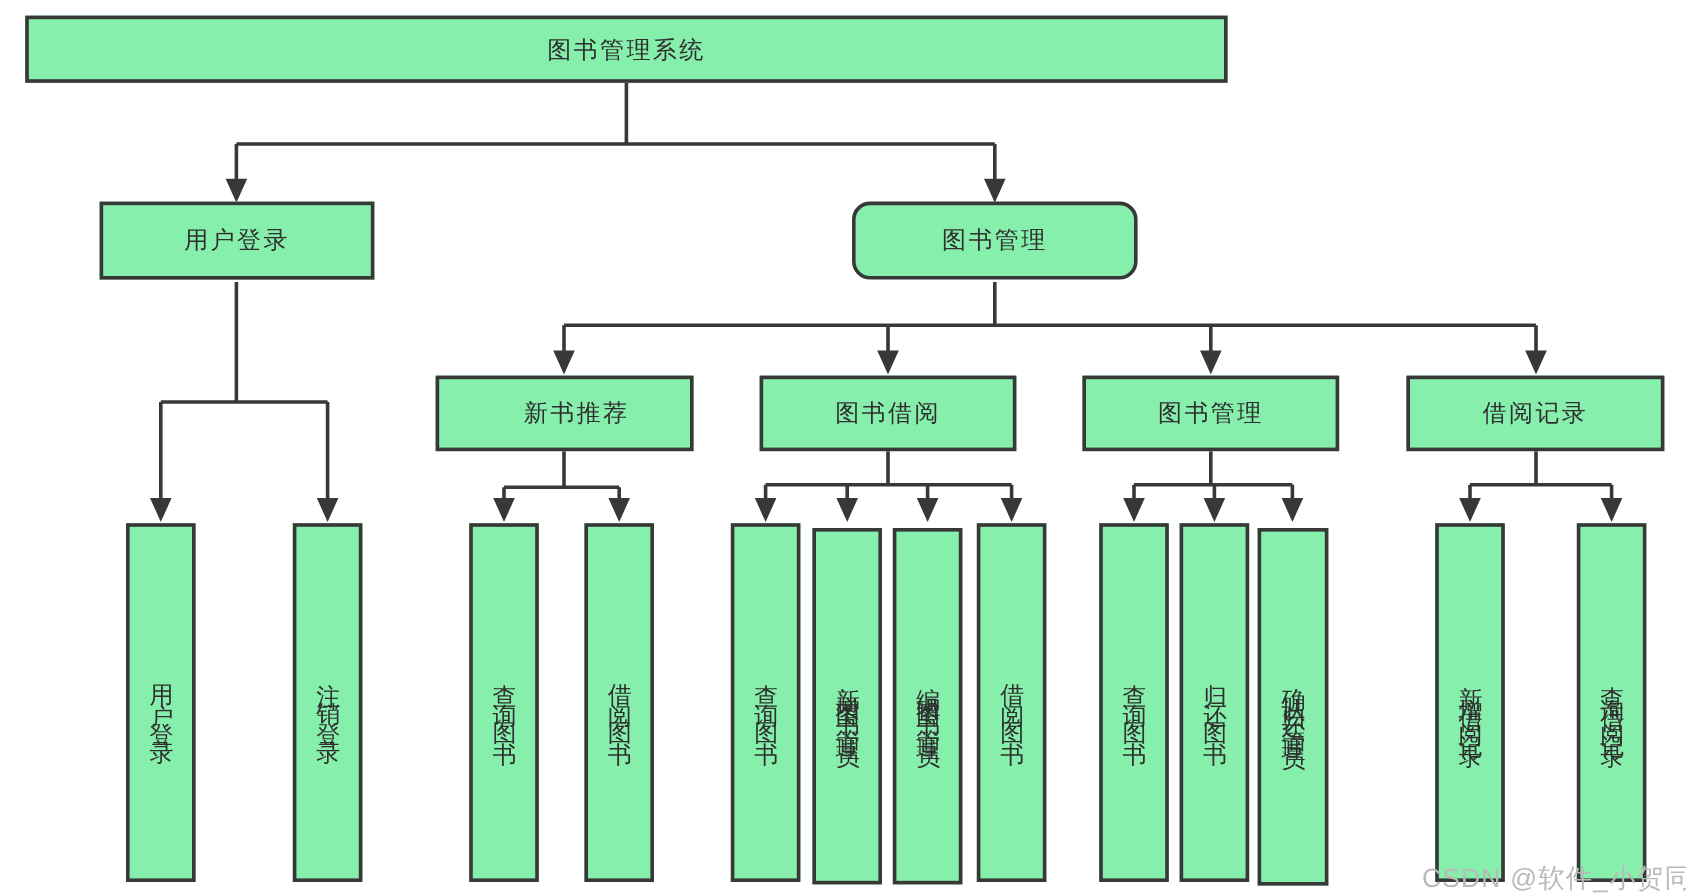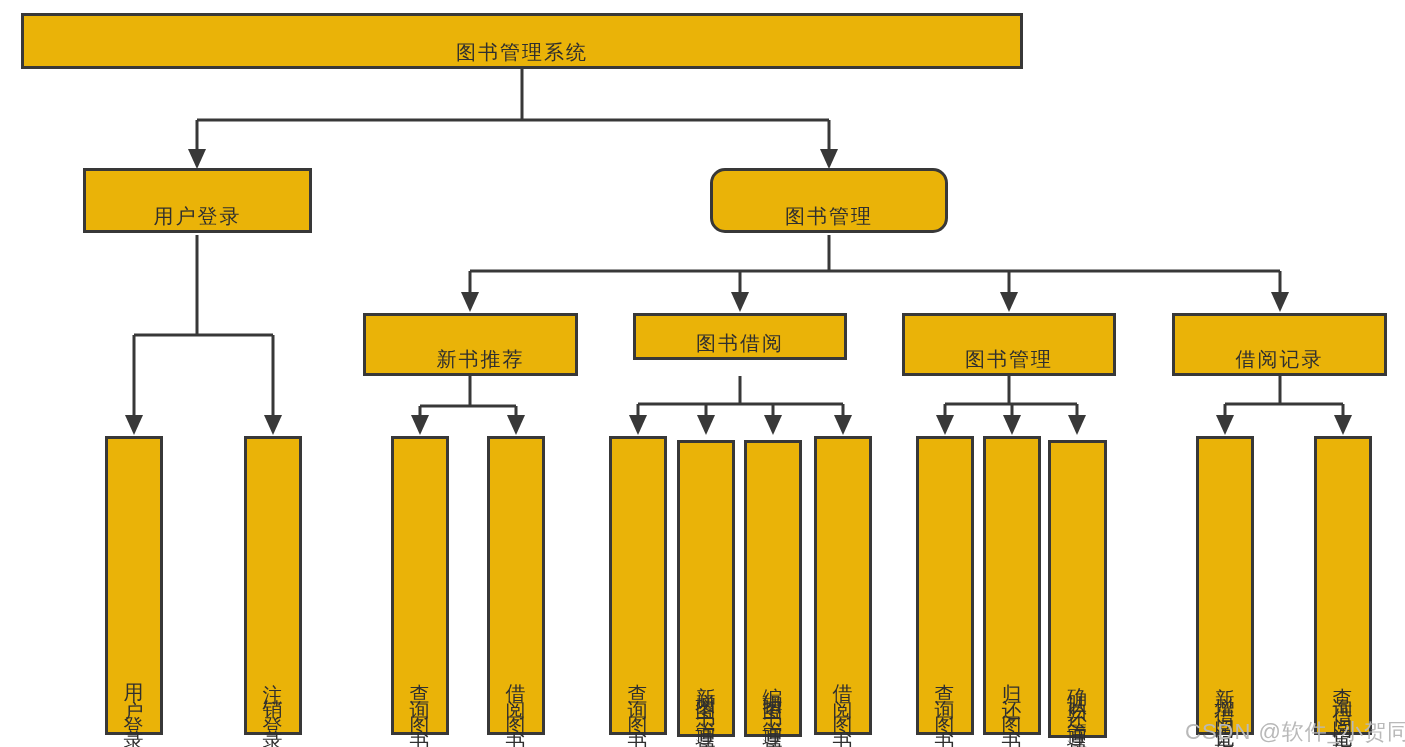--- a/index.html
+++ b/index.html
@@ -26,23 +26,23 @@
     stroke-width: 3;
     fill: none;
   }
   .connectors polygon {
     fill: var(--line, #383838);
   }
   .node {
     position: absolute;
     box-sizing: border-box;
     border: 3px solid var(--line, #383838);
-    background: #eab308;
+    background: #86efac;
     display: flex;
-    align-items: flex-end;
+    align-items: center;
     justify-content: center;
     color: var(--text, #2f2f2f);
     font-size: 20px;
     letter-spacing: 2px;
     z-index: 2;
   }
   .leaf {
     z-index: 2;
   }
   .leaf span {
@@ -105,21 +105,21 @@
   <div class="node" style="left:83px; top:168px; width:229px; height:65px;">
     <span>用户登录</span>
   </div>
   <div class="node" style="left:710px; top:168px; width:238px; height:65px;border-radius:15px;">
     <span>图书管理</span>
   </div>
 
   <div class="node" style="left:363px; top:313px; width:215px; height:63px;padding-left:20px;">
     <span>新书推荐</span>
   </div>
-  <div class="node" style="left:633px; top:313px; width:214px; height:47px;">
+  <div class="node" style="left:633px; top:313px; width:214px; height:63px;">
     <span>图书借阅</span>
   </div>
   <div class="node" style="left:902px; top:313px; width:214px; height:63px;">
     <span>图书管理</span>
   </div>
   <div class="node" style="left:1172px; top:313px; width:215px; height:63px;">
     <span>借阅记录</span>
   </div>
 
   <div class="node leaf ls4" style="left:105px; top:436px; width:58px; height:299px;">

